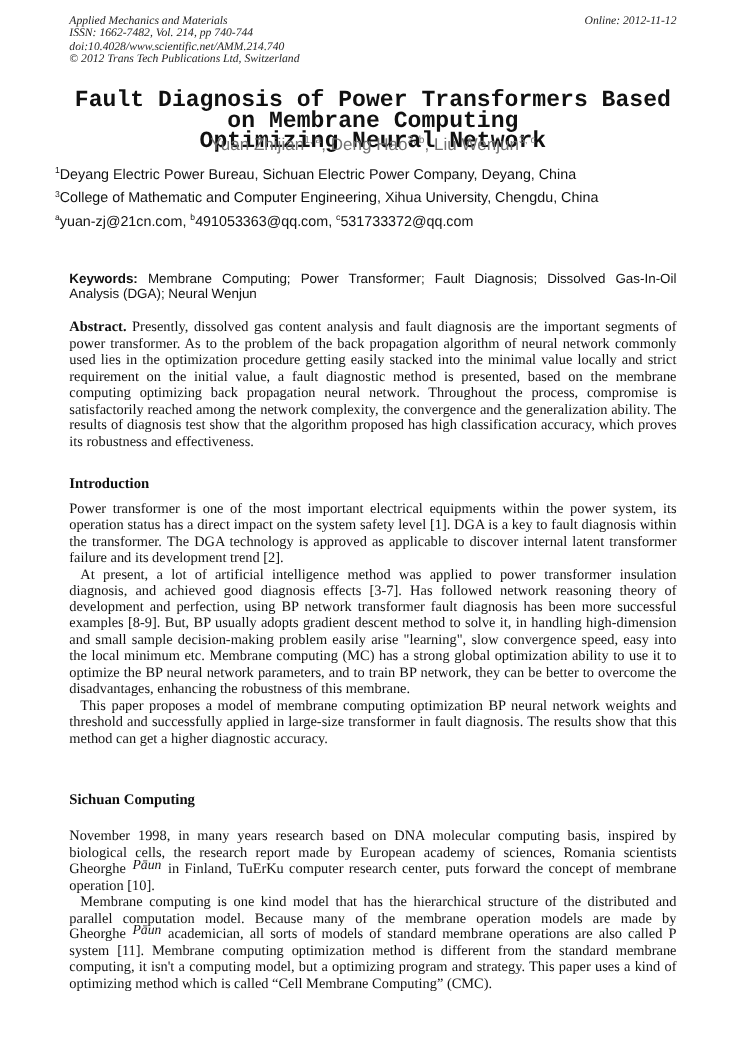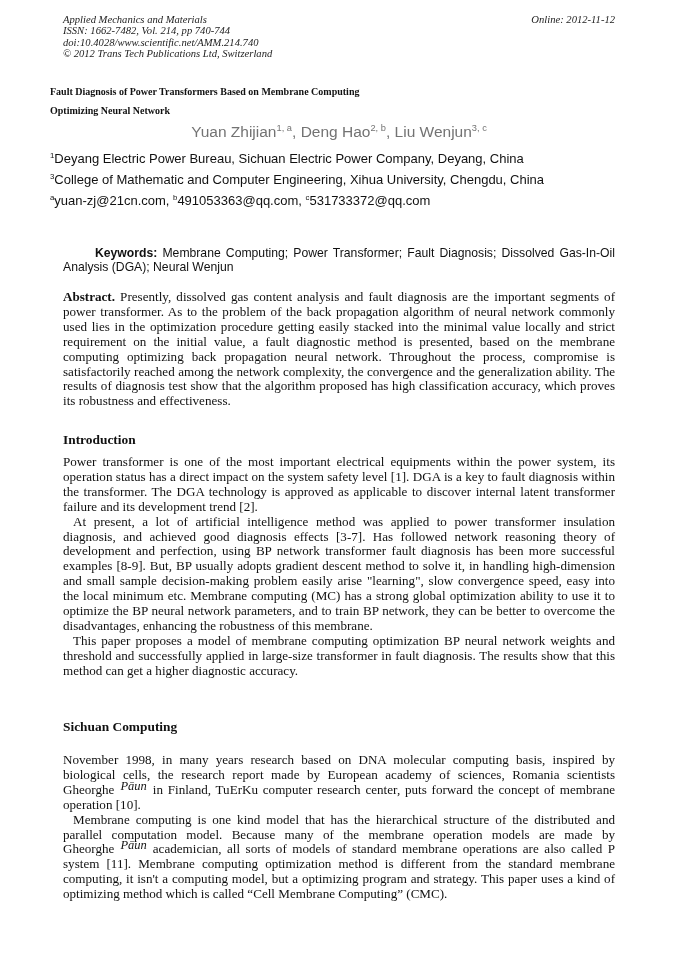--- a/index.html
+++ b/index.html
@@ -2,28 +2,28 @@
 <html><head>
   <meta charset="utf-8">
   <style>
     html, body { margin: 0; padding: 0; background: #ffffff; }
     body { width: 678px; height: 959px; position: relative; overflow: hidden; color: #111; }
     .page { position: absolute; left: 0; top: 0; width: 678px; height: 734px; background: #fff; }
 
     .hdr-left { position: absolute; left: 63px; top: 14px; font-family: "Liberation Serif", serif; font-style: italic; font-size: 10.6px; line-height: 11.4px; color: #222; }
     .hdr-right { position: absolute; right: 63px; top: 14px; font-family: "Liberation Serif", serif; font-style: italic; font-size: 10.6px; line-height: 11.4px; color: #222; }
 
-    .title { position: absolute; left: 50px; width: 578px; top: 82px; text-align: left; font-family: Liberation Serif, serif; font-weight: bold; font-size: 10px; line-height: 19px; color: #111; }
+    .title { position: absolute; left: 50px; width: 578px; top: 82px; text-align: center; font-family: Liberation Mono, monospace; font-weight: bold; font-size: 21px; line-height: 19px; color: #111; }
     .authors { position: absolute; left: 50px; width: 578px; top: 122px; text-align: center; font-family: "Liberation Sans", sans-serif; font-size: 15.5px; line-height: 19px; color: #737373; }
     .authors sup, .aff sup { font-size: 0.6em; vertical-align: super; line-height: 0; }
     .affs { position: absolute; left: 50px; width: 578px; top: 148px; text-align: left; font-family: "Liberation Sans", sans-serif; font-size: 13px; color: #111; }
     .aff { height: 21px; line-height: 21px; }
 
     .keywords { position: absolute; left: 63px; width: 552px; top: 246px; font-family: "Liberation Sans", sans-serif; font-size: 12.2px; line-height: 14px; text-align: justify; color: #111; }
-    .keywords b { font-weight: bold; margin-left: 32px; }
+    .keywords b { font-weight: bold; }
 
     .body-text { position: absolute; left: 63px; width: 552px; font-family: "Liberation Serif", serif; font-size: 13.1px; line-height: 14.9px; text-align: justify; color: #111; }
     .body-text p { margin: 0; }
     .indent { text-indent: 10px; }
     .heading { position: absolute; left: 63px; font-family: "Liberation Serif", serif; font-weight: bold; font-size: 13.4px; line-height: 15px; color: #111; }
     .paun { font-style: italic; font-size: 12.5px; position: relative; top: -4px; padding: 0 6px; }
   </style>
 </head>
 <body>
 

